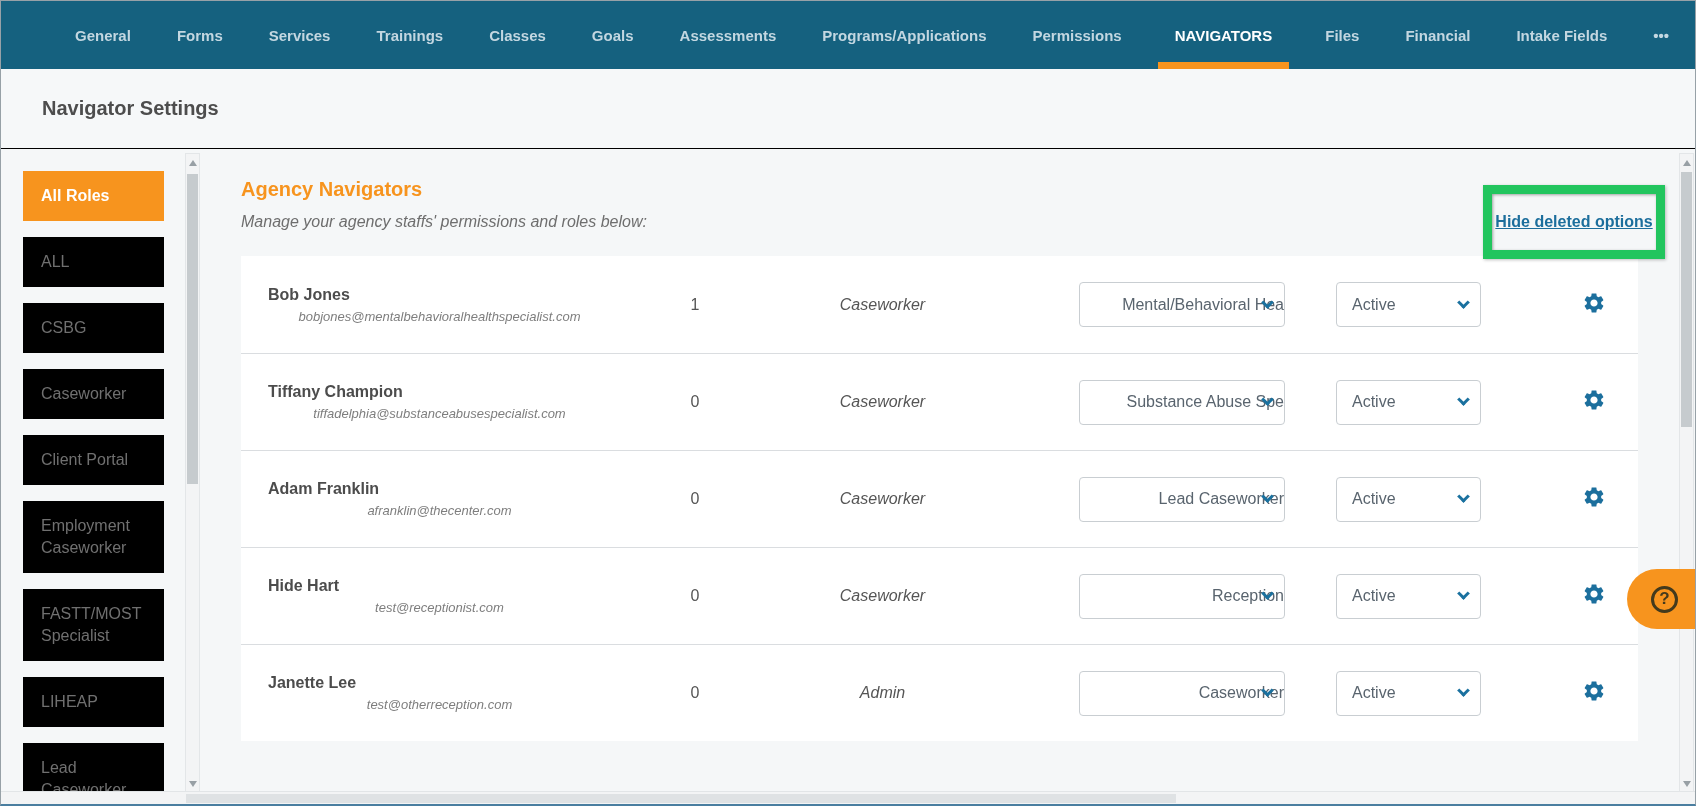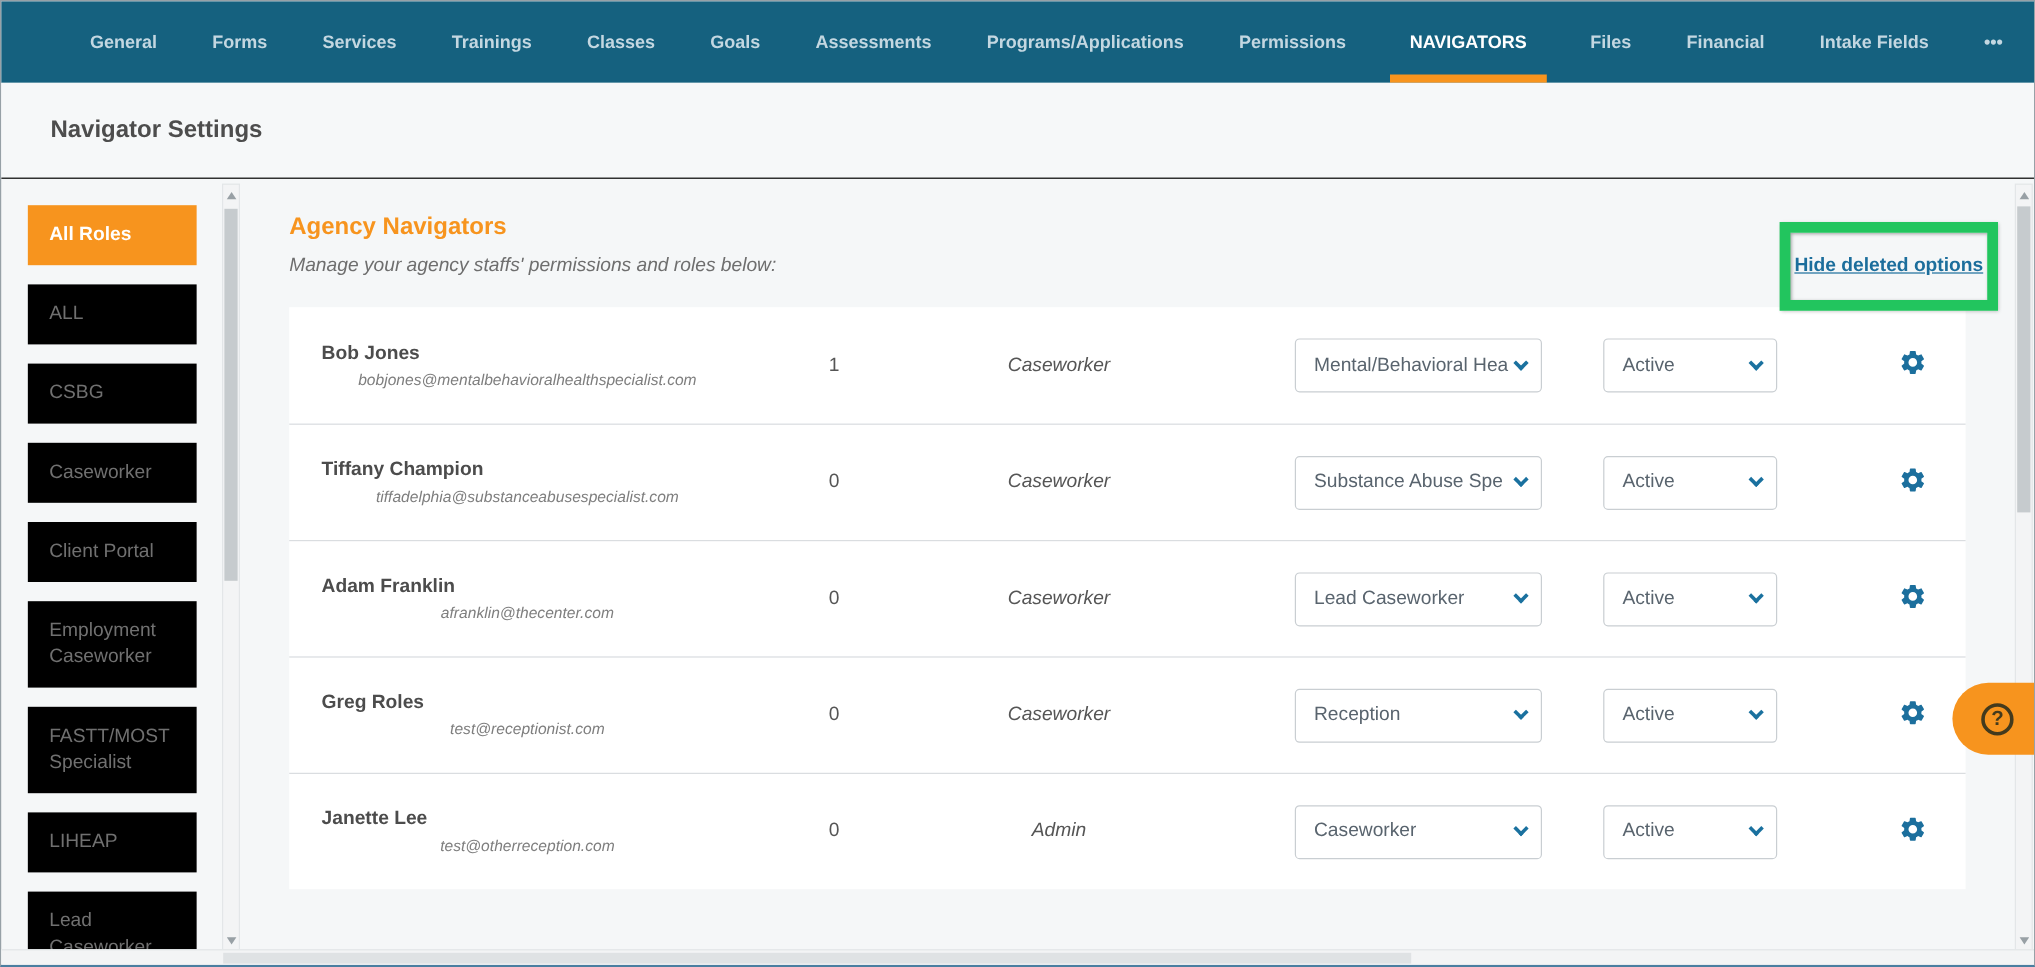--- a/index.html
+++ b/index.html
@@ -74,21 +74,21 @@
   .td.c5{padding-left:25px;text-align:center;}
   .c6{flex:1;}
   .td.c6{padding-left:21px;}
   .nm{font-size:16px;font-weight:bold;color:#4c4c4c;margin-bottom:5px;}
   .em{font-size:13px;font-style:italic;color:#7e7e7e;text-align:center;}
   .num{font-size:16px;color:#555555;}
   .approle{font-size:16px;font-style:italic;color:#555555;}
 
   .select{height:45px;background:#fff;border:1px solid #c9ced2;border-radius:4px;
     display:flex;align-items:center;position:relative;cursor:pointer;color:#59646e;font-size:16px;}
-  .group-select{width:206px;}
+  .group-select{width:206px;justify-content:flex-end;}
   .status-select{width:145px;}
   .sel-val{padding-left:15px;white-space:nowrap;overflow:hidden;max-width:calc(100% - 20px);}
   .chev{position:absolute;right:12px;top:50%;width:9px;height:9px;margin-top:-7px;
     border-right:3px solid #1a719f;border-bottom:3px solid #1a719f;transform:rotate(45deg);}
   .gear{display:inline-block;width:24px;height:24px;cursor:pointer;}
   .gear svg{width:24px;height:24px;fill:#1c6f9d;}
 
   
   .help-btn{position:absolute;right:0;top:419px;width:68px;height:60px;background:#f7941e;
     border-radius:30px 0 0 30px;display:flex;align-items:center;padding-left:24px;cursor:pointer;z-index:6;}
@@ -309,21 +309,21 @@
                 <span class="gear">
                   <svg viewBox="0 0 24 24">
                     <path d="M19.14,12.94c0.04-0.3,0.06-0.61,0.06-0.94c0-0.32-0.02-0.64-0.07-0.94l2.03-1.58 c0.18-0.14,0.23-0.41,0.12-0.61l-1.92-3.32c-0.12-0.22-0.37-0.29-0.59-0.22l-2.39,0.96c-0.5-0.38-1.03-0.7-1.62-0.94L14.4,2.81 c-0.04-0.24-0.24-0.41-0.48-0.41h-3.84c-0.24,0-0.43,0.17-0.47,0.41L9.25,5.35C8.66,5.59,8.12,5.92,7.63,6.29L5.24,5.33 c-0.22-0.08-0.47,0-0.59,0.22L2.74,8.87C2.62,9.08,2.66,9.34,2.86,9.48l2.03,1.58C4.84,11.36,4.8,11.69,4.8,12s0.02,0.64,0.07,0.94 l-2.03,1.58c-0.18,0.14-0.23,0.41-0.12,0.61l1.92,3.32c0.12,0.22,0.37,0.29,0.59,0.22l2.39-0.96c0.5,0.38,1.03,0.7,1.62,0.94 l0.36,2.54c0.05,0.24,0.24,0.41,0.48,0.41h3.84c0.24,0,0.44-0.17,0.47-0.41l0.36-2.54c0.59-0.24,1.13-0.56,1.62-0.94l2.39,0.96 c0.22,0.08,0.47,0,0.59-0.22l1.92-3.32c0.12-0.22,0.07-0.47-0.12-0.61L19.14,12.94z M12,15.6c-1.98,0-3.6-1.62-3.6-3.6 s1.62-3.6,3.6-3.6s3.6,1.62,3.6,3.6S13.98,15.6,12,15.6z"></path>
                   </svg>
                 </span>
               </div>
             </div>
 
             <div class="tr">
               <div class="td c1">
-                <div class="nm">Greg Roles</div>
+                <div class="nm">Hide Hart</div>
                 <div class="em">test@receptionist.com</div>
               </div>
               <div class="td c2 num">0</div>
               <div class="td c3">
                 <span class="approle">Caseworker</span>
               </div>
               <div class="td c4">
                 <div class="select group-select">
                   <span class="sel-val">Reception</span>
                   <span class="chev"></span>

